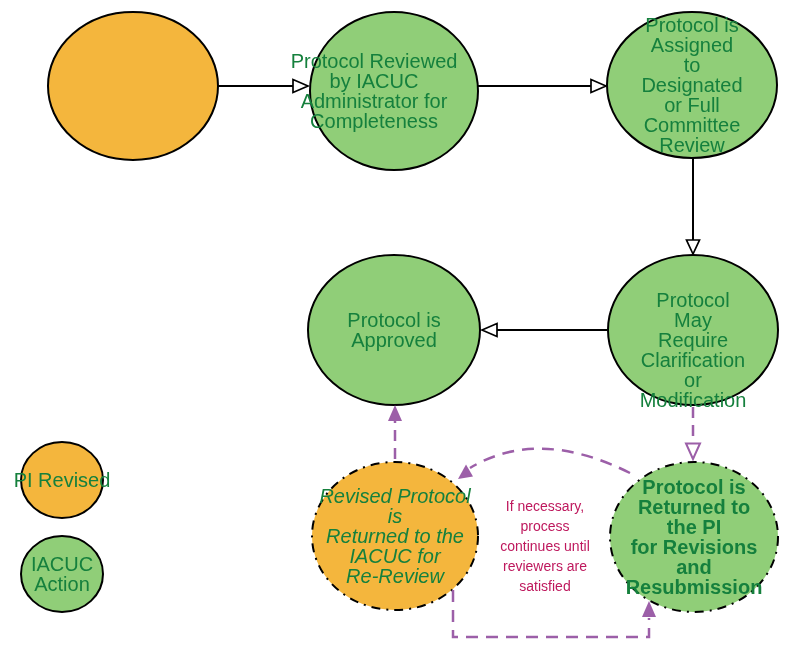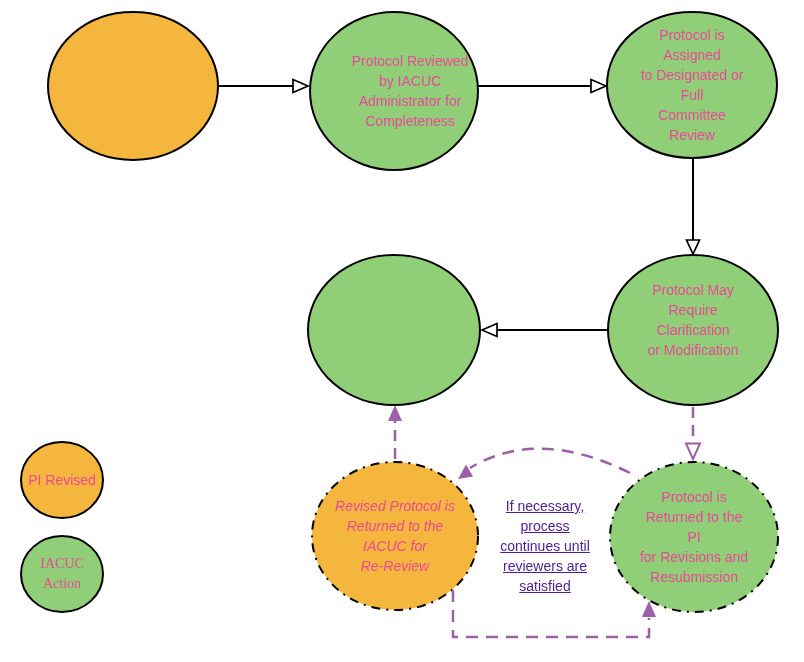--- a/index.html
+++ b/index.html
@@ -18,36 +18,35 @@
   .canvas svg {
     position: absolute;
     left: 0;
     top: 0;
   }
   .node-label {
     position: absolute;
     transform: translate(-50%, -50%);
     text-align: center;
     white-space: pre-line;
-    color: #ec4899;
-    font-size: 14px;
+    color: #15803d;
+    font-size: 20px;
     line-height: 20px;
     max-width: 170px;
     pointer-events: none;
   }
   .annotation-label {
     position: absolute;
     transform: translate(-50%, -50%);
     text-align: center;
     white-space: pre-line;
-    color: #4c1d95;
+    color: #be185d;
     font-size: 14px;
     line-height: 20px;
     pointer-events: none;
-    text-decoration: underline;
   }
 </style>
 </head>
 <body>
 
 <div class="canvas">
 
   <svg width="804" height="662" viewBox="0 0 804 662">
 
     <g stroke="#000000" stroke-width="2">
@@ -89,42 +88,43 @@
     <g>
       <path d="M 630 473 Q 538 427 470 468" fill="none" stroke="#9C5FA8" stroke-width="2.5" stroke-dasharray="12 8"></path>
       <polygon points="458,479 466,464.5 473,476.5" fill="#9C5FA8"></polygon>
     </g>
     <g>
       <path d="M 453 590 L 453 637 L 649 637 L 649 618" fill="none" stroke="#9C5FA8" stroke-width="2.5" stroke-dasharray="12 8"></path>
       <polygon points="649,601 642,617 656,617" fill="#9C5FA8"></polygon>
     </g>
   </svg>
 
-  <div class="node-label" style="left:410px; top:91px;text-align:center;">Protocol Reviewed
+  <div class="node-label" style="left:374px; top:91px;text-align:center;">Protocol Reviewed
 by IACUC
 Administrator for
 Completeness</div>
   <div class="node-label" style="left:692px; top:85px;">Protocol is Assigned
 to Designated or Full
 Committee Review</div>
-  <div class="node-label" style="left:693px; top:320px;">Protocol May
+  <div class="node-label" style="left:693px; top:350px;">Protocol May
 Require Clarification
 or Modification</div>
+  <div class="node-label" style="left:394px; top:330px;">Protocol is Approved</div>
   <div class="node-label" style="left:395px; top:536px;font-style:italic;">Revised Protocol is
 Returned to the
 IACUC for
 Re-Review</div>
-  <div class="node-label" style="left:694px; top:537px;">Protocol is
+  <div class="node-label" style="left:694px; top:537px;font-weight:bold;">Protocol is
 Returned to the PI
 for Revisions and
 Resubmission</div>
 
   <div class="annotation-label" style="left:545px; top:546px;">If necessary,
 process
 continues until
 reviewers are
 satisfied</div>
 
   <div class="node-label" style="left:62px; top:480px;">PI Revised</div>
-  <div class="node-label" style="left:62px; top:574px;font-family:Liberation Serif, serif;">IACUC
+  <div class="node-label" style="left:62px; top:574px;">IACUC
 Action</div>
 
 </div>
 
 </body></html>

